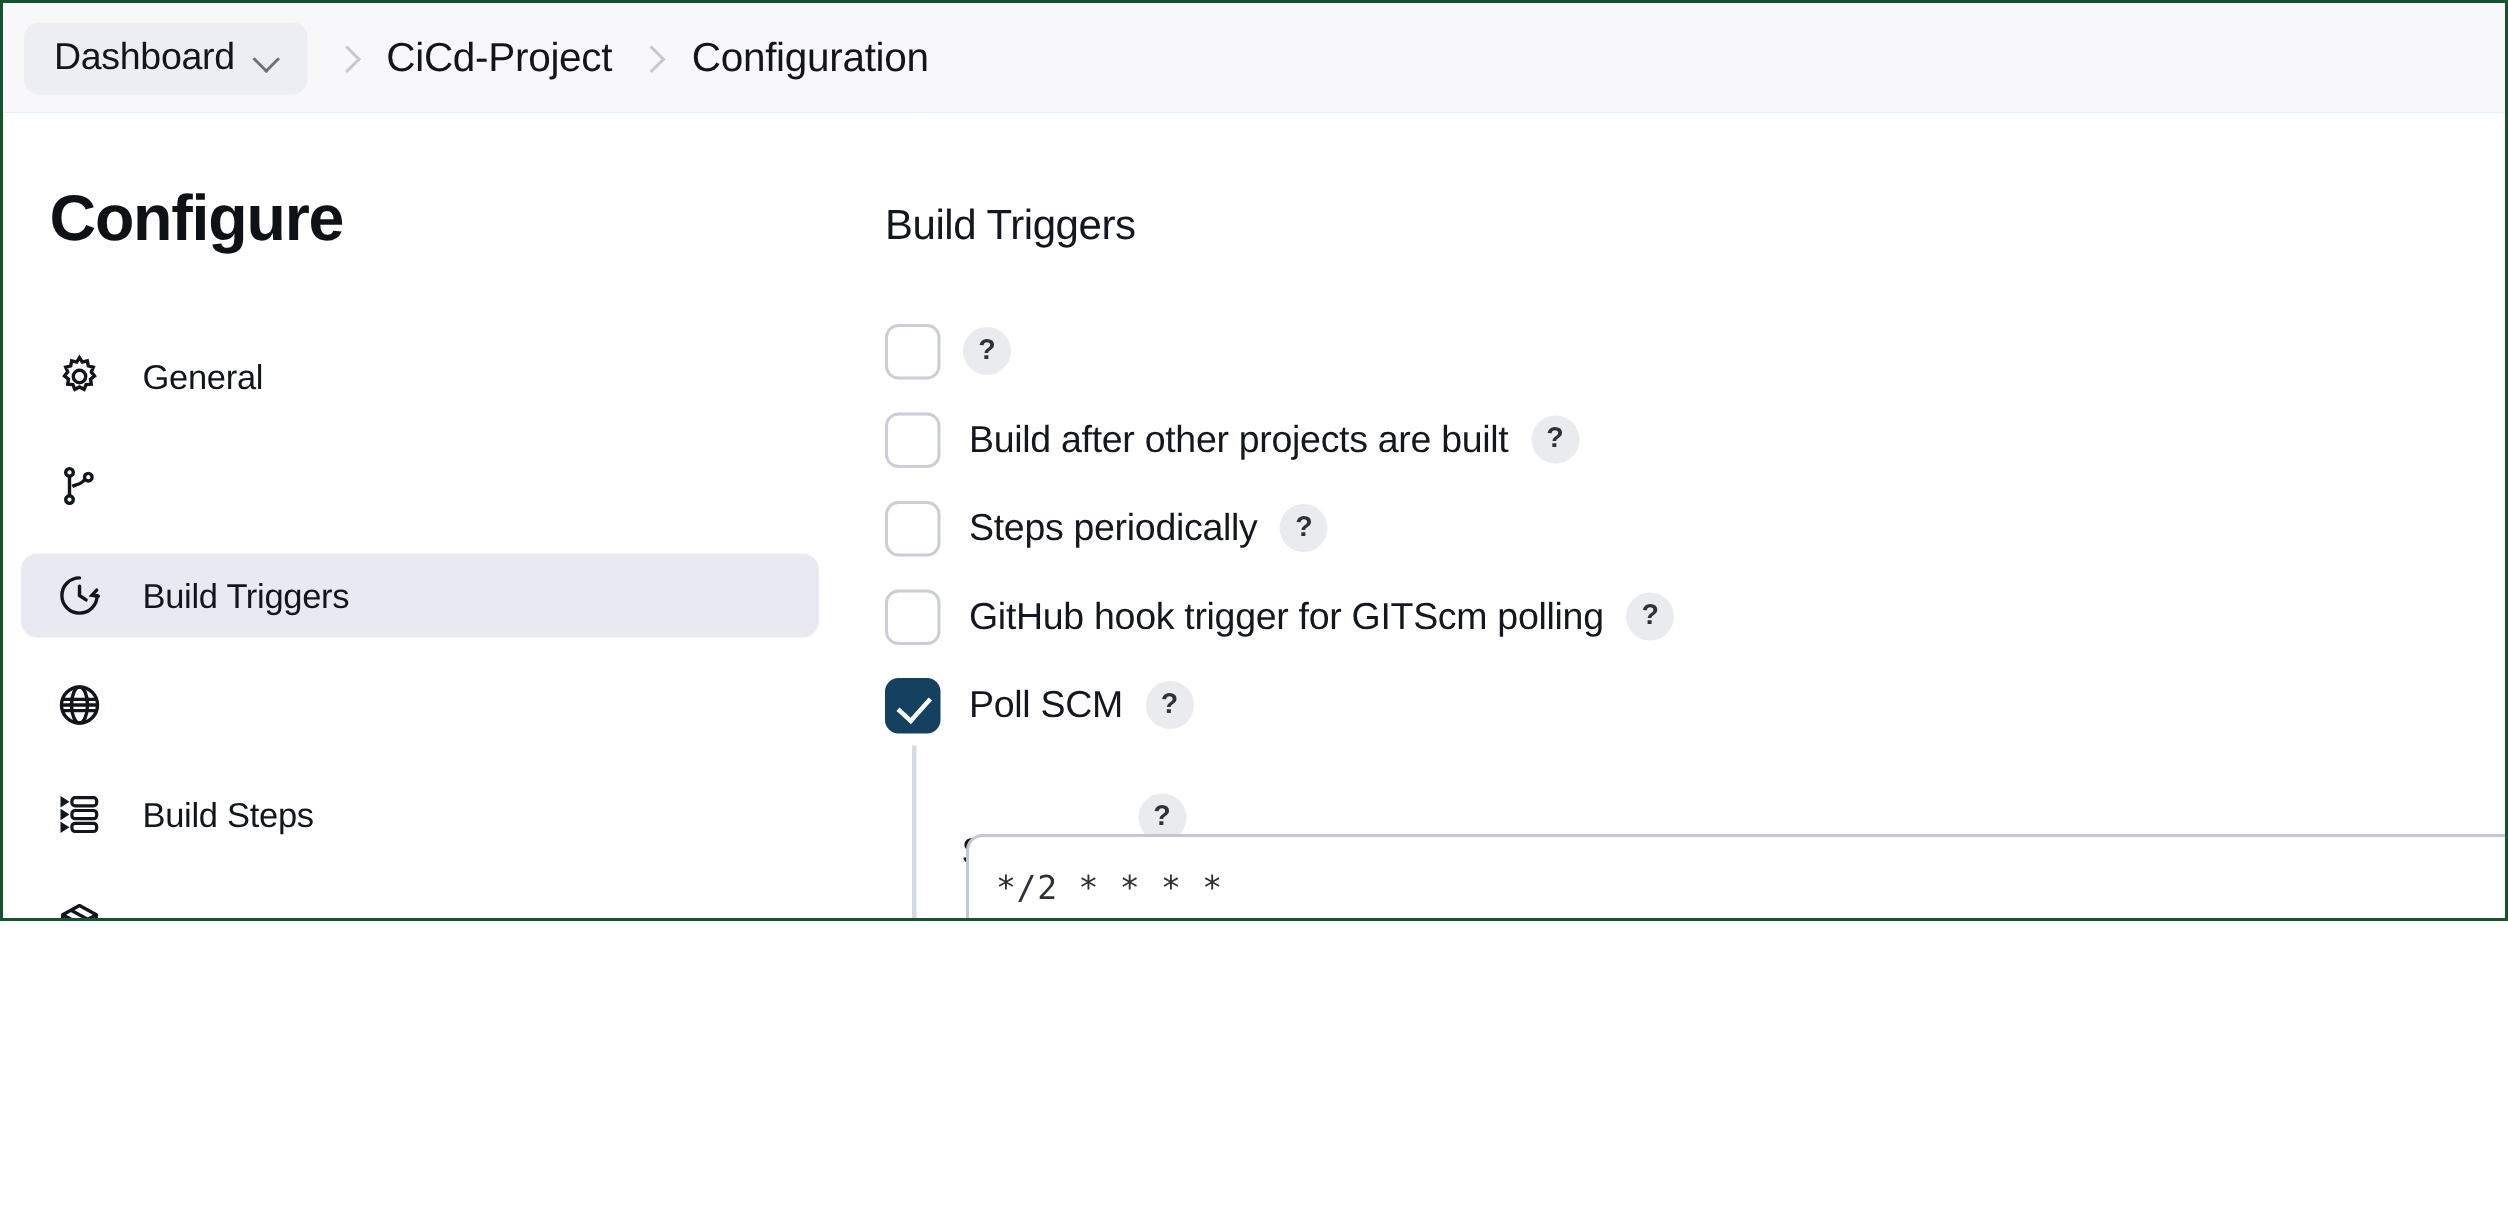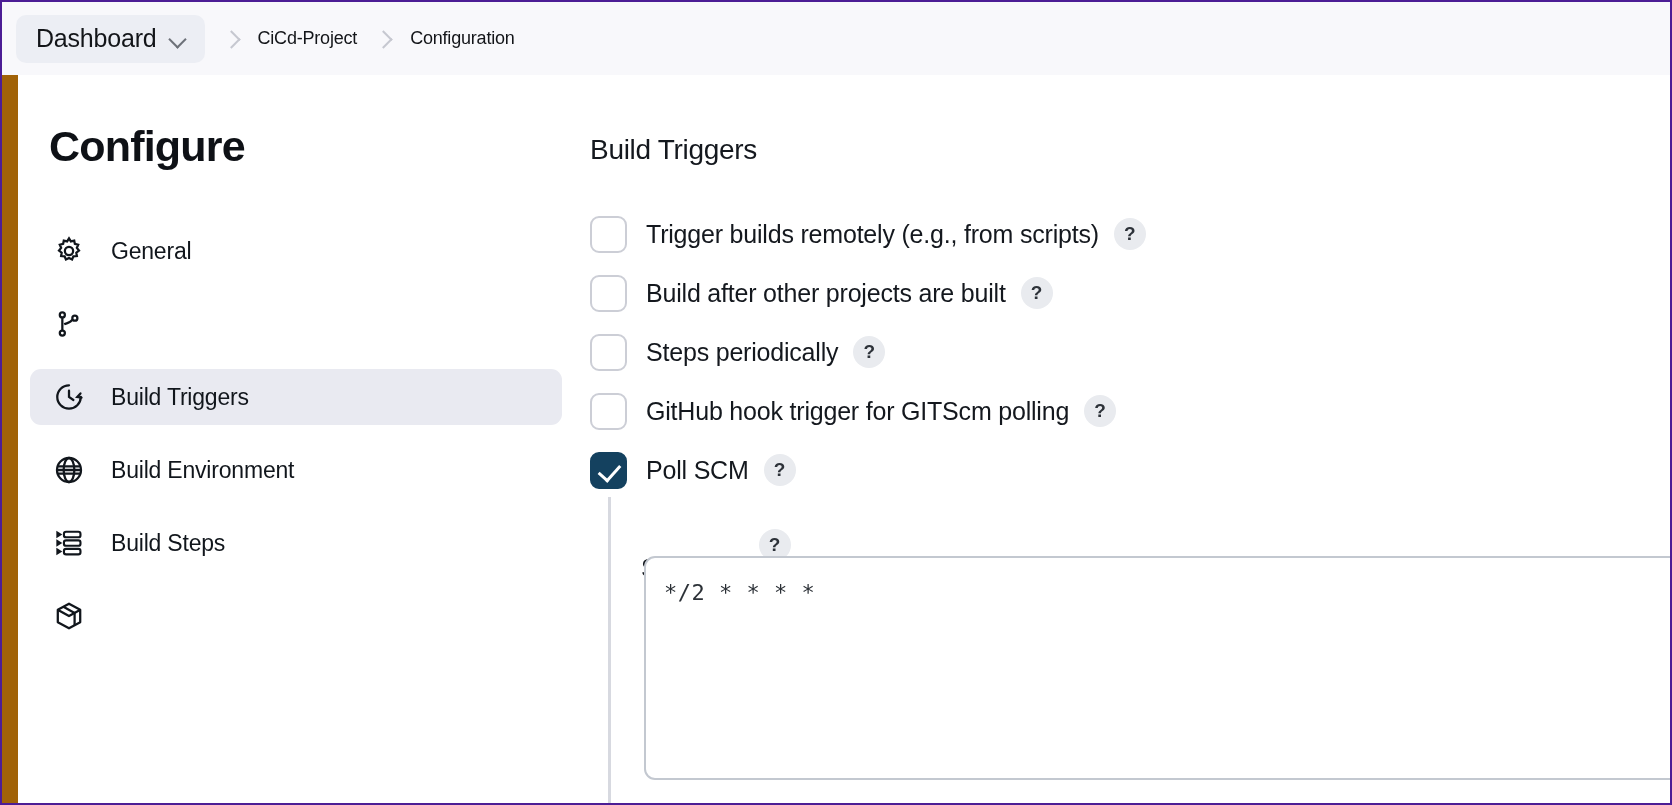--- a/index.html
+++ b/index.html
@@ -7,23 +7,23 @@
     width: 1672px;
     height: 805px;
     overflow: hidden;
     background: #ffffff;
     font-family: "Liberation Sans", sans-serif;
     color: #1f242b;
   }
   #page {
     position: relative;
     width: 1672px;
-    height: 805px;
-    background: #a16207;
-    border: 2px solid #4c1d95;
+    height: 614px;
+    background: #7dd3fc;
+    border: 2px solid #14532d;
     overflow: hidden;
   }
 
   
   .breadcrumb-bar {
     position: absolute;
     top: 0; left: 0;
     width: 1668px;
     height: 73px;
     background: #f8f8fb;
@@ -68,30 +68,30 @@
   .crumb-sep::before {
     content: "";
     position: absolute;
     left: 0px; top: 5px;
     width: 11px; height: 11px;
     border-top: 2.4px solid #c6c8d0;
     border-right: 2.4px solid #c6c8d0;
     transform: rotate(45deg);
   }
   .crumb-text {
-    font-size: 18px;
+    font-size: 27px;
     color: #131519;
     letter-spacing: -0.2px;
     white-space: nowrap;
   }
 
   
   .sidebar {
     position: absolute;
-    left: 16px;
+    left: 0;
     top: 73px;
     width: 606px;
     height: 730px;
     background: #ffffff;
     text-decoration: underline;
   }
   .page-title {
     position: absolute;
     left: 31px;
     top: 47px;
@@ -321,21 +321,20 @@
       </div>
 
       <div class="nav-item">
         <span class="nav-ico">
           <svg width="32" height="32" viewBox="0 0 24 24" fill="none" stroke="currentColor" stroke-width="1.7">
             <circle cx="12" cy="12" r="9"></circle>
             <ellipse cx="12" cy="12" rx="4" ry="9"></ellipse>
             <path d="M3.2 9.2h17.6M3.2 14.8h17.6M3 12h18"></path>
           </svg>
         </span>
-        <span class="nav-label">Build Environment</span>
       </div>
 
       <div class="nav-item">
         <span class="nav-ico">
           <svg width="32" height="32" viewBox="0 0 24 24" fill="none" stroke="currentColor" stroke-width="1.6">
             <rect x="8.2" y="3.6" width="12.4" height="4.1" rx="1.6"></rect>
             <rect x="8.2" y="10" width="12.4" height="4.1" rx="1.6"></rect>
             <rect x="8.2" y="16.4" width="12.4" height="4.1" rx="1.6"></rect>
             <path d="M3.3 4.2l2.2 1.4-2.2 1.4z" fill="currentColor"></path>
             <path d="M3.3 10.6l2.2 1.4-2.2 1.4z" fill="currentColor"></path>
@@ -361,21 +360,20 @@
   <div class="divider-v"></div>
 
   <div class="main"></div>
 
   <div class="section-title">Build Triggers</div>
 
   <div class="triggers">
 
     <div class="trigger-row">
       <span class="cbox"></span>
-      <span class="trigger-label">Trigger builds remotely (e.g., from scripts)</span>
       <span class="help">?</span>
     </div>
 
     <div class="trigger-row">
       <span class="cbox"></span>
       <span class="trigger-label">Build after other projects are built</span>
       <span class="help">?</span>
     </div>
 
     <div class="trigger-row">

